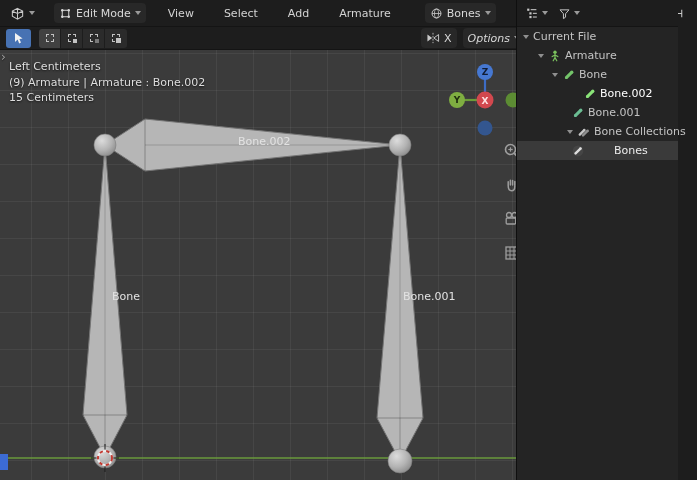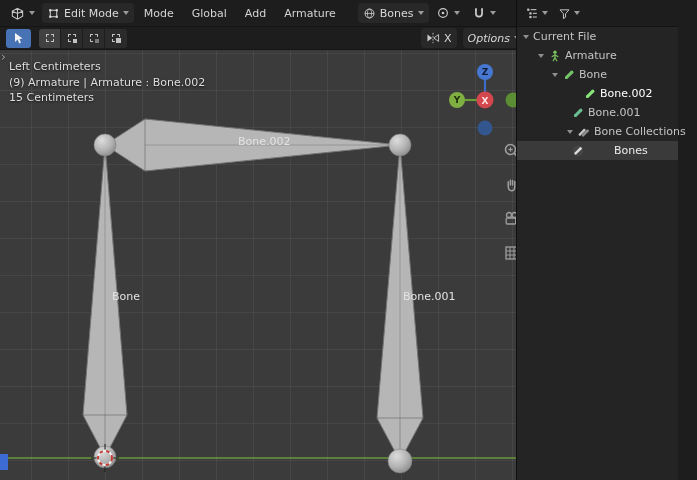--- a/index.html
+++ b/index.html
@@ -8,21 +8,21 @@
     position: relative; width: 697px; height: 480px;
     background: #1d1d1d; overflow: hidden;
     font-family: "DejaVu Sans", sans-serif;
     color: #d5d5d5; font-size: 11px;
     -webkit-font-smoothing: antialiased;
   }
   
   .topbar {
     position: absolute; left:0; top:0; width:628px; height:27px;
     background:#1d1d1d; border-bottom:1px solid #141414;
-    display:flex; align-items:center; padding:0 5px; gap:2px;
+    display:flex; align-items:center; padding:0 5px; gap:14px;
   }
   .hbtn {
     height:20px; display:inline-flex; align-items:center; gap:4px;
     padding:0 5px; border-radius:4px; background:#282828; color:#d8d8d8;
     white-space:nowrap; cursor:default;
   }
   .hbtn.flat { background:transparent; }
   .menu-item { padding:0 8px; height:20px; display:inline-flex; align-items:center; color:#d3d3d3; }
   .chev {
     width:0; height:0; border-left:3.5px solid transparent;
@@ -118,22 +118,22 @@
             <circle cx="4" cy="4" r="1.5" fill="#d8d8d8"></circle>
             <circle cx="12" cy="4" r="1.5" fill="#d8d8d8"></circle>
             <circle cx="4" cy="12" r="1.5" fill="#d8d8d8"></circle>
             <circle cx="12" cy="12" r="1.5" fill="#d8d8d8"></circle>
           </svg>
       </span>
       <span>Edit Mode</span>
       <span class="chev"></span>
     </div>
 
-    <span class="menu-item">Mode</span>
-    <span class="menu-item">Global</span>
+    <span class="menu-item">View</span>
+    <span class="menu-item">Select</span>
     <span class="menu-item">Add</span>
     <span class="menu-item">Armature</span>
 
     <div class="hbtn" style="margin-left:12px;">
       <span class="icon">
         <svg width="13" height="13" viewBox="0 0 16 16">
             <circle cx="8" cy="8" r="5.5" fill="none" stroke="#c9c9c9" stroke-width="1.2"></circle>
             <ellipse cx="8" cy="8" rx="2.5" ry="5.5" fill="none" stroke="#c9c9c9" stroke-width="1"></ellipse>
             <line x1="2.5" y1="8" x2="13.5" y2="8" stroke="#c9c9c9" stroke-width="1"></line>
           </svg>

